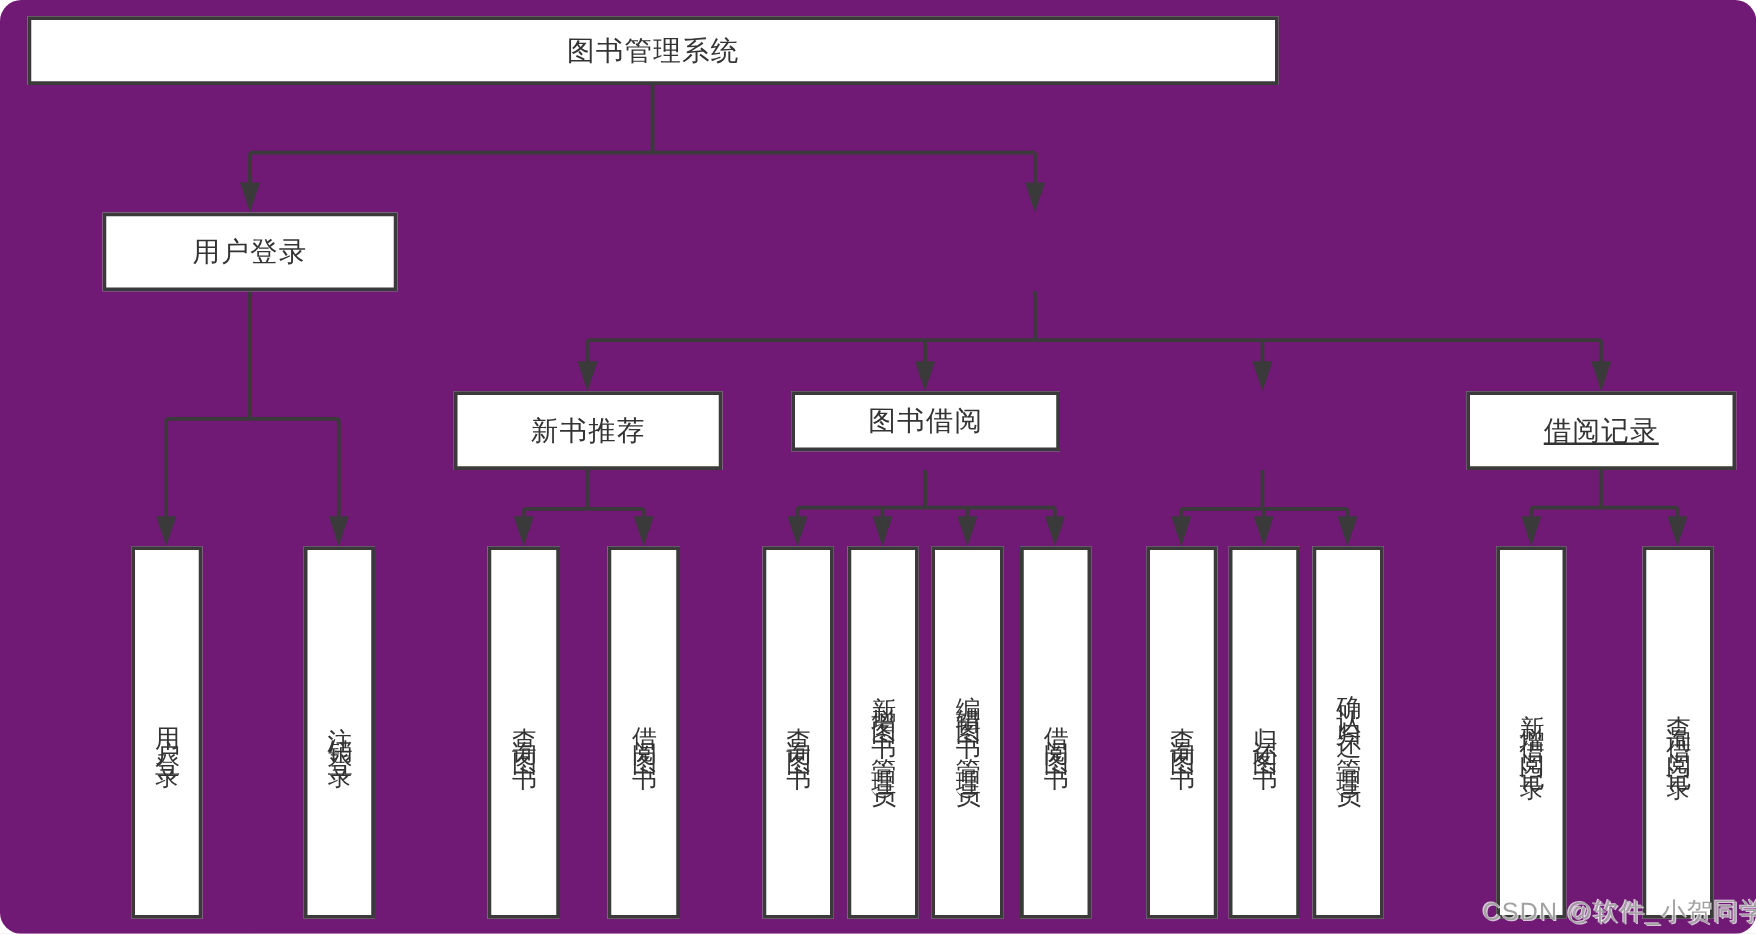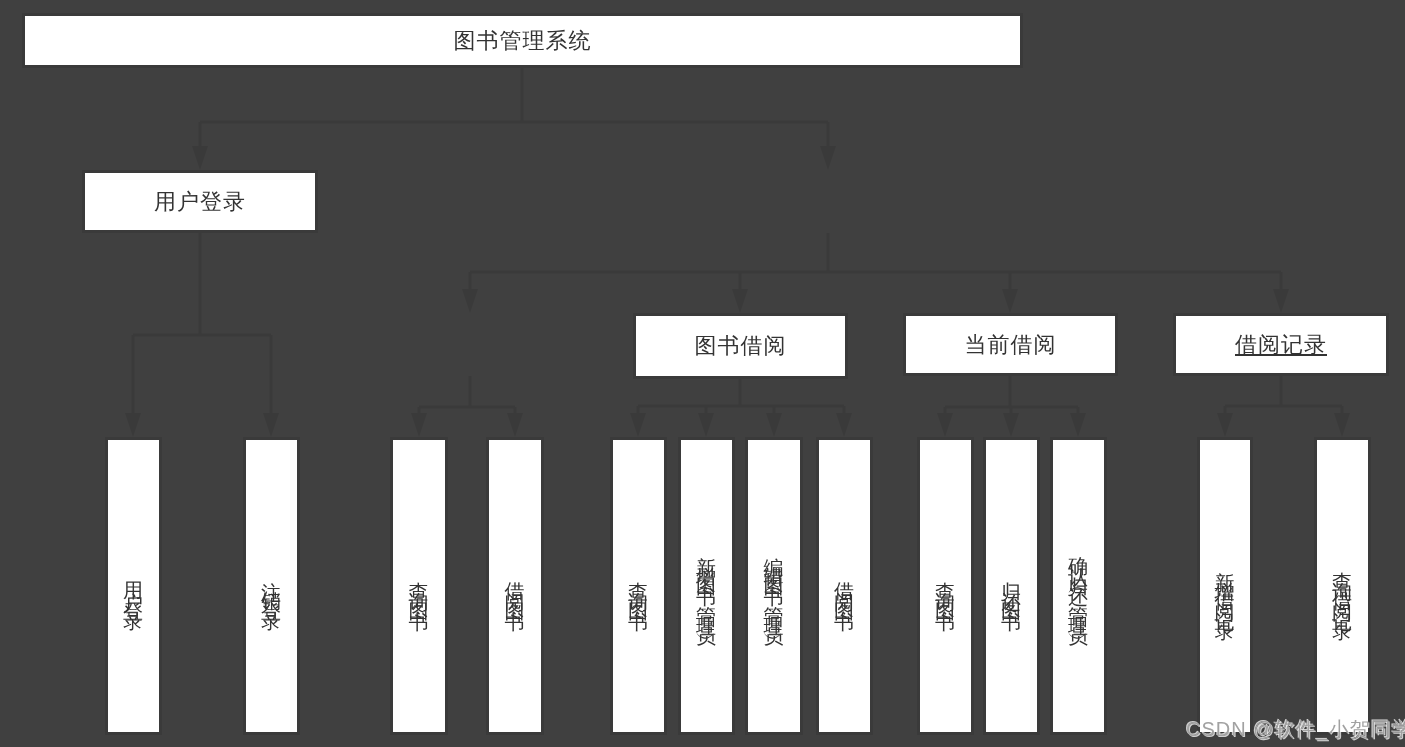--- a/index.html
+++ b/index.html
@@ -5,22 +5,23 @@
   html, body {
     margin: 0;
     padding: 0;
     background: #ffffff;
     font-family: "Liberation Sans", "DejaVu Sans", sans-serif;
   }
   #canvas {
     position: relative;
     width: 1405px;
     height: 747px;
-    background: #404040;
+    background: #701a75;
     overflow: hidden;
+    border-radius: 17px;
   }
   #connectors {
     position: absolute;
     left: 0; top: 0;
     width: 1405px;
     height: 747px;
   }
   .box {
     position: absolute;
     box-sizing: border-box;
@@ -120,22 +121,22 @@
     <g fill="#3a3a3a" stroke="none">
       <polygon points="1217,413 1233,413 1225,437"></polygon>
       <polygon points="1334,413 1350,413 1342,437"></polygon>
     </g>
   </svg>
 
   <div class="box" style="left:22px; top:13px; width:1001px; height:55px;">图书管理系统</div>
 
   <div class="box" style="left:82px; top:170px; width:236px; height:63px;">用户登录</div>
 
-  <div class="box" style="left:633px; top:313px; width:215px; height:66px;font-family:Liberation Serif, serif;">图书借阅</div>
-  <div class="box" style="left:903px; top:313px; width:215px; height:63px;">当前借阅</div>
+  <div class="box" style="left:363px; top:313px; width:215px; height:63px;">新书推荐</div>
+  <div class="box" style="left:633px; top:313px; width:215px; height:48px;font-family:Liberation Serif, serif;">图书借阅</div>
   <div class="box" style="left:1173px; top:313px; width:216px; height:63px;text-decoration:underline;">借阅记录</div>
 
   <div class="box leaf" style="left:105px; top:437px; width:57px; height:298px;">用户登录</div>
   <div class="box leaf" style="left:243px; top:437px; width:57px; height:298px;">注销登录</div>
 
   <div class="box leaf" style="left:390px; top:437px; width:58px; height:298px;">查询图书</div>
   <div class="box leaf" style="left:486px; top:437px; width:58px; height:298px;">借阅图书</div>
 
   <div class="box leaf" style="left:610px; top:437px; width:57px; height:298px;">查询图书</div>
   <div class="box leaf" style="left:678px; top:437px; width:57px; height:298px;">新增图书（管理员）</div>

